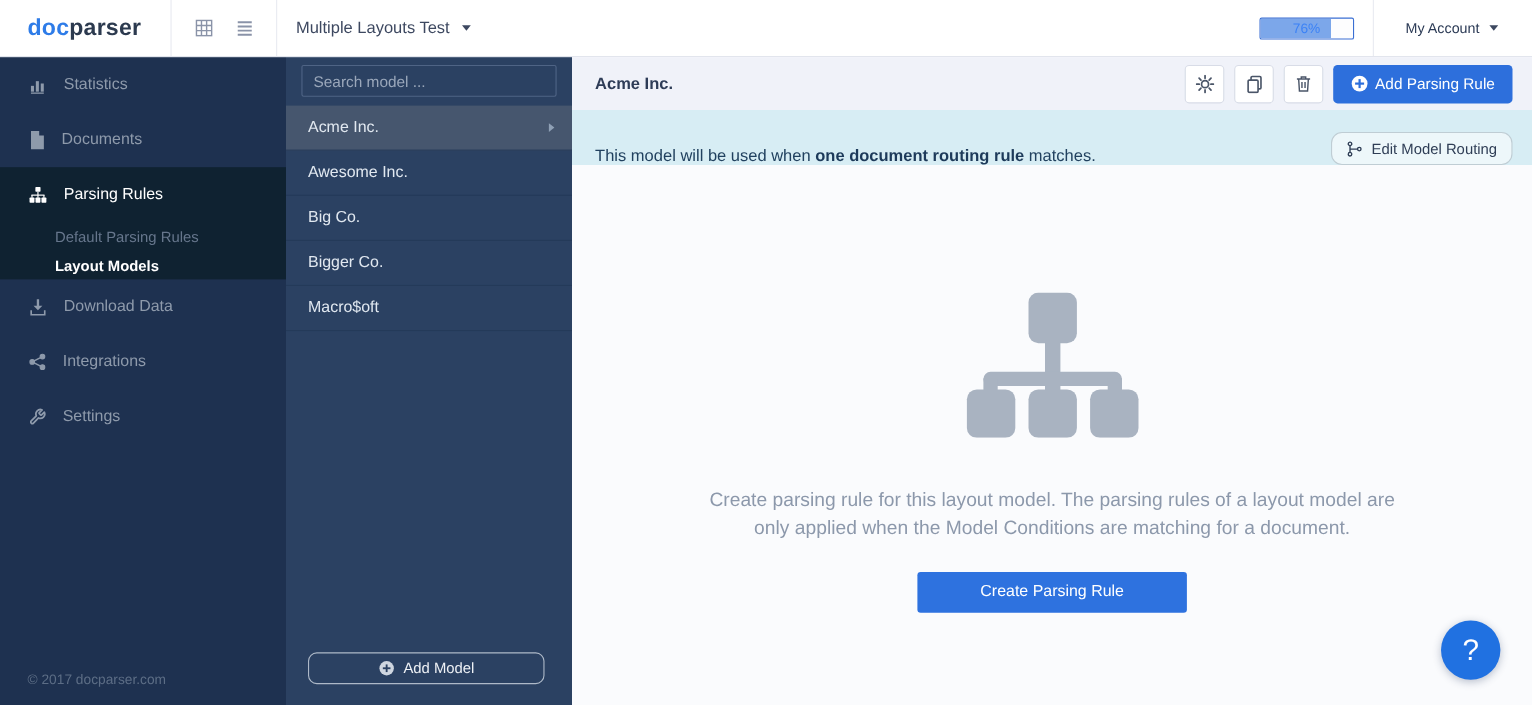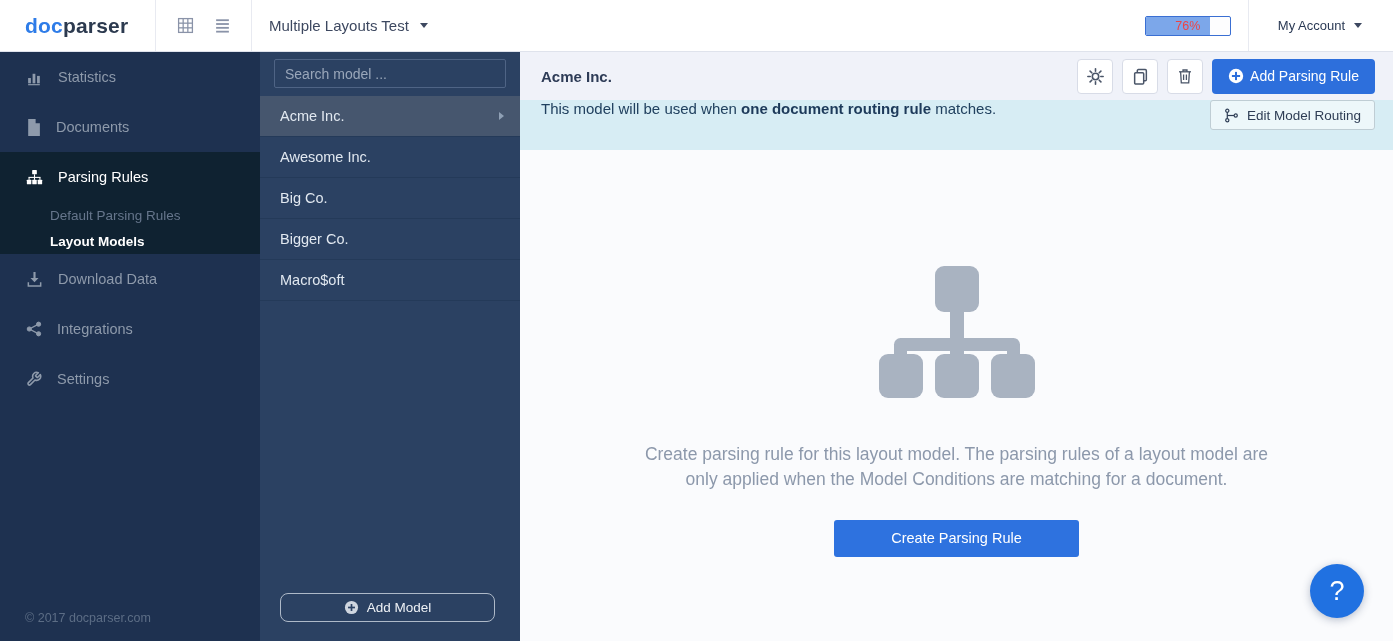--- a/index.html
+++ b/index.html
@@ -12,21 +12,21 @@
   .logo .doc { color:#2e7ce8; }
   .logo .parser { color:#2c3a4f; }
   .topbar-icons { width:96px; height:100%; display:flex; align-items:center; justify-content:center; gap:20px; border-right:1px solid #e8eaf1; }
   .topbar-icons svg { color:#8a93a8; cursor:pointer; }
   .doc-title-wrap { display:flex; align-items:center; gap:11px; margin-left:17px; cursor:pointer;text-align:right; }
   .doc-title { font-size:15px; color:#3d4860; }
   .caret { width:0; height:0; border-left:4.5px solid transparent; border-right:4.5px solid transparent; border-top:5px solid #3d4860; }
   .topbar-spacer { flex:1; }
   .progress-outer { width:86px; height:20px; border:1px solid #3a6fd3; background:#fdfdfe; position:relative; margin-right:17px; border-radius:2px; overflow:hidden; cursor:pointer; }
   .progress-fill { height:100%; background:#7ca7ea; }
-  .progress-text { position:absolute; top:0; left:0; right:0; bottom:0; display:flex; align-items:center; justify-content:center; font-size:12.5px; color:#ef4444; }
+  .progress-text { position:absolute; top:0; left:0; right:0; bottom:0; display:flex; align-items:center; justify-content:center; font-size:12.5px; color:#3b82f6; }
   .topbar-divider { width:1px; height:100%; background:#e8eaf1; }
   .account { display:flex; align-items:center; gap:9px; padding:0 31px 0 29px; height:100%; cursor:pointer; }
   .account-label { font-size:13px; color:#2b3a55; }
 
   
   .content-row { display:flex; height:589px; }
 
   
   .sidebar { width:260px; background:#1e3150; position:relative; flex-shrink:0; }
   .nav-item { height:50px; display:flex; align-items:center; padding-left:26px; gap:15px; color:#8e9aab; font-size:14.5px; cursor:pointer; }
@@ -48,23 +48,23 @@
   .add-model-btn { position:absolute; left:20px; right:25px; bottom:19px; height:29px; border:1px solid #aeb9c8; border-radius:8px; background:transparent; color:#eef1f5; font-size:13.5px; display:flex; align-items:center; justify-content:center; gap:8px; cursor:pointer; font-family:"Liberation Sans", sans-serif; }
 
   
   .main { flex:1; display:flex; flex-direction:column; background:#fafbfd; position:relative; min-width:0; }
   .main-header { height:48px; background:#f0f2f9; display:flex; align-items:center; padding:0 18px 0 21px; flex-shrink:0; }
   .main-title { font-size:15px; font-weight:bold; color:#2e3c57; }
   .main-header-actions { margin-left:auto; display:flex; align-items:center; gap:9px; }
   .icon-btn { width:36px; height:35px; background:#ffffff; border:1px solid #d8dce7; border-radius:4px; display:flex; align-items:center; justify-content:center; color:#4a5568; cursor:pointer; }
   .btn-blue { height:35px; padding:0 16px; background:#2d6fdc; border:none; border-radius:4px; color:#ffffff; font-size:14px; display:flex; align-items:center; gap:6px; cursor:pointer; font-family:"Liberation Sans", sans-serif; }
 
-  .info-bar { height:50px; background:#d7edf4; display:flex; align-items:flex-start; padding:0 18px 0 21px; flex-shrink:0; font-size:15px; color:#21415f; }
+  .info-bar { height:50px; background:#d7edf4; display:flex; align-items:flex-end; padding:0 18px 0 21px; flex-shrink:0; font-size:15px; color:#21415f; }
   .info-bold { font-weight:bold; color:#1d3a5a; }
-  .edit-routing-btn { margin-left:auto; height:30px; padding:0 13px; background:rgba(255,255,255,0.55); border:1px solid #bfcdd4; border-radius:3px; color:#2e3d55; font-size:13.5px; display:flex; align-items:center; gap:8px; cursor:pointer; font-family:"Liberation Sans", sans-serif; }
+  .edit-routing-btn { margin-left:auto; height:30px; padding:0 13px; background:rgba(255,255,255,0.55); border:1px solid #bfcdd4; border-radius:10px; color:#2e3d55; font-size:13.5px; display:flex; align-items:center; gap:8px; cursor:pointer; font-family:"Liberation Sans", sans-serif; }
 
   .empty-state { flex:1; display:flex; flex-direction:column; align-items:center; }
   .big-icon { margin-top:116px; color:#a9b3c1; }
   .empty-text { margin-top:44px; max-width:652px; text-align:center; font-size:17.5px; line-height:1.42; color:#8c98ab; }
   .cta-btn { margin-top:28px; width:245px; height:37px; background:#2e72df; border:none; border-radius:3px; color:#ffffff; font-size:14.5px; cursor:pointer; font-family:"Liberation Sans", sans-serif; }
 
   .help-fab { position:fixed; right:29px; bottom:23px; width:54px; height:54px; border-radius:50%; background:#2071e1; color:#ffffff; font-size:27px; display:flex; align-items:center; justify-content:center; border:none; cursor:pointer; box-shadow:0 2px 8px rgba(30,50,90,0.3); font-family:"Liberation Sans", sans-serif; }
 </style>
 </head>
 <body>

